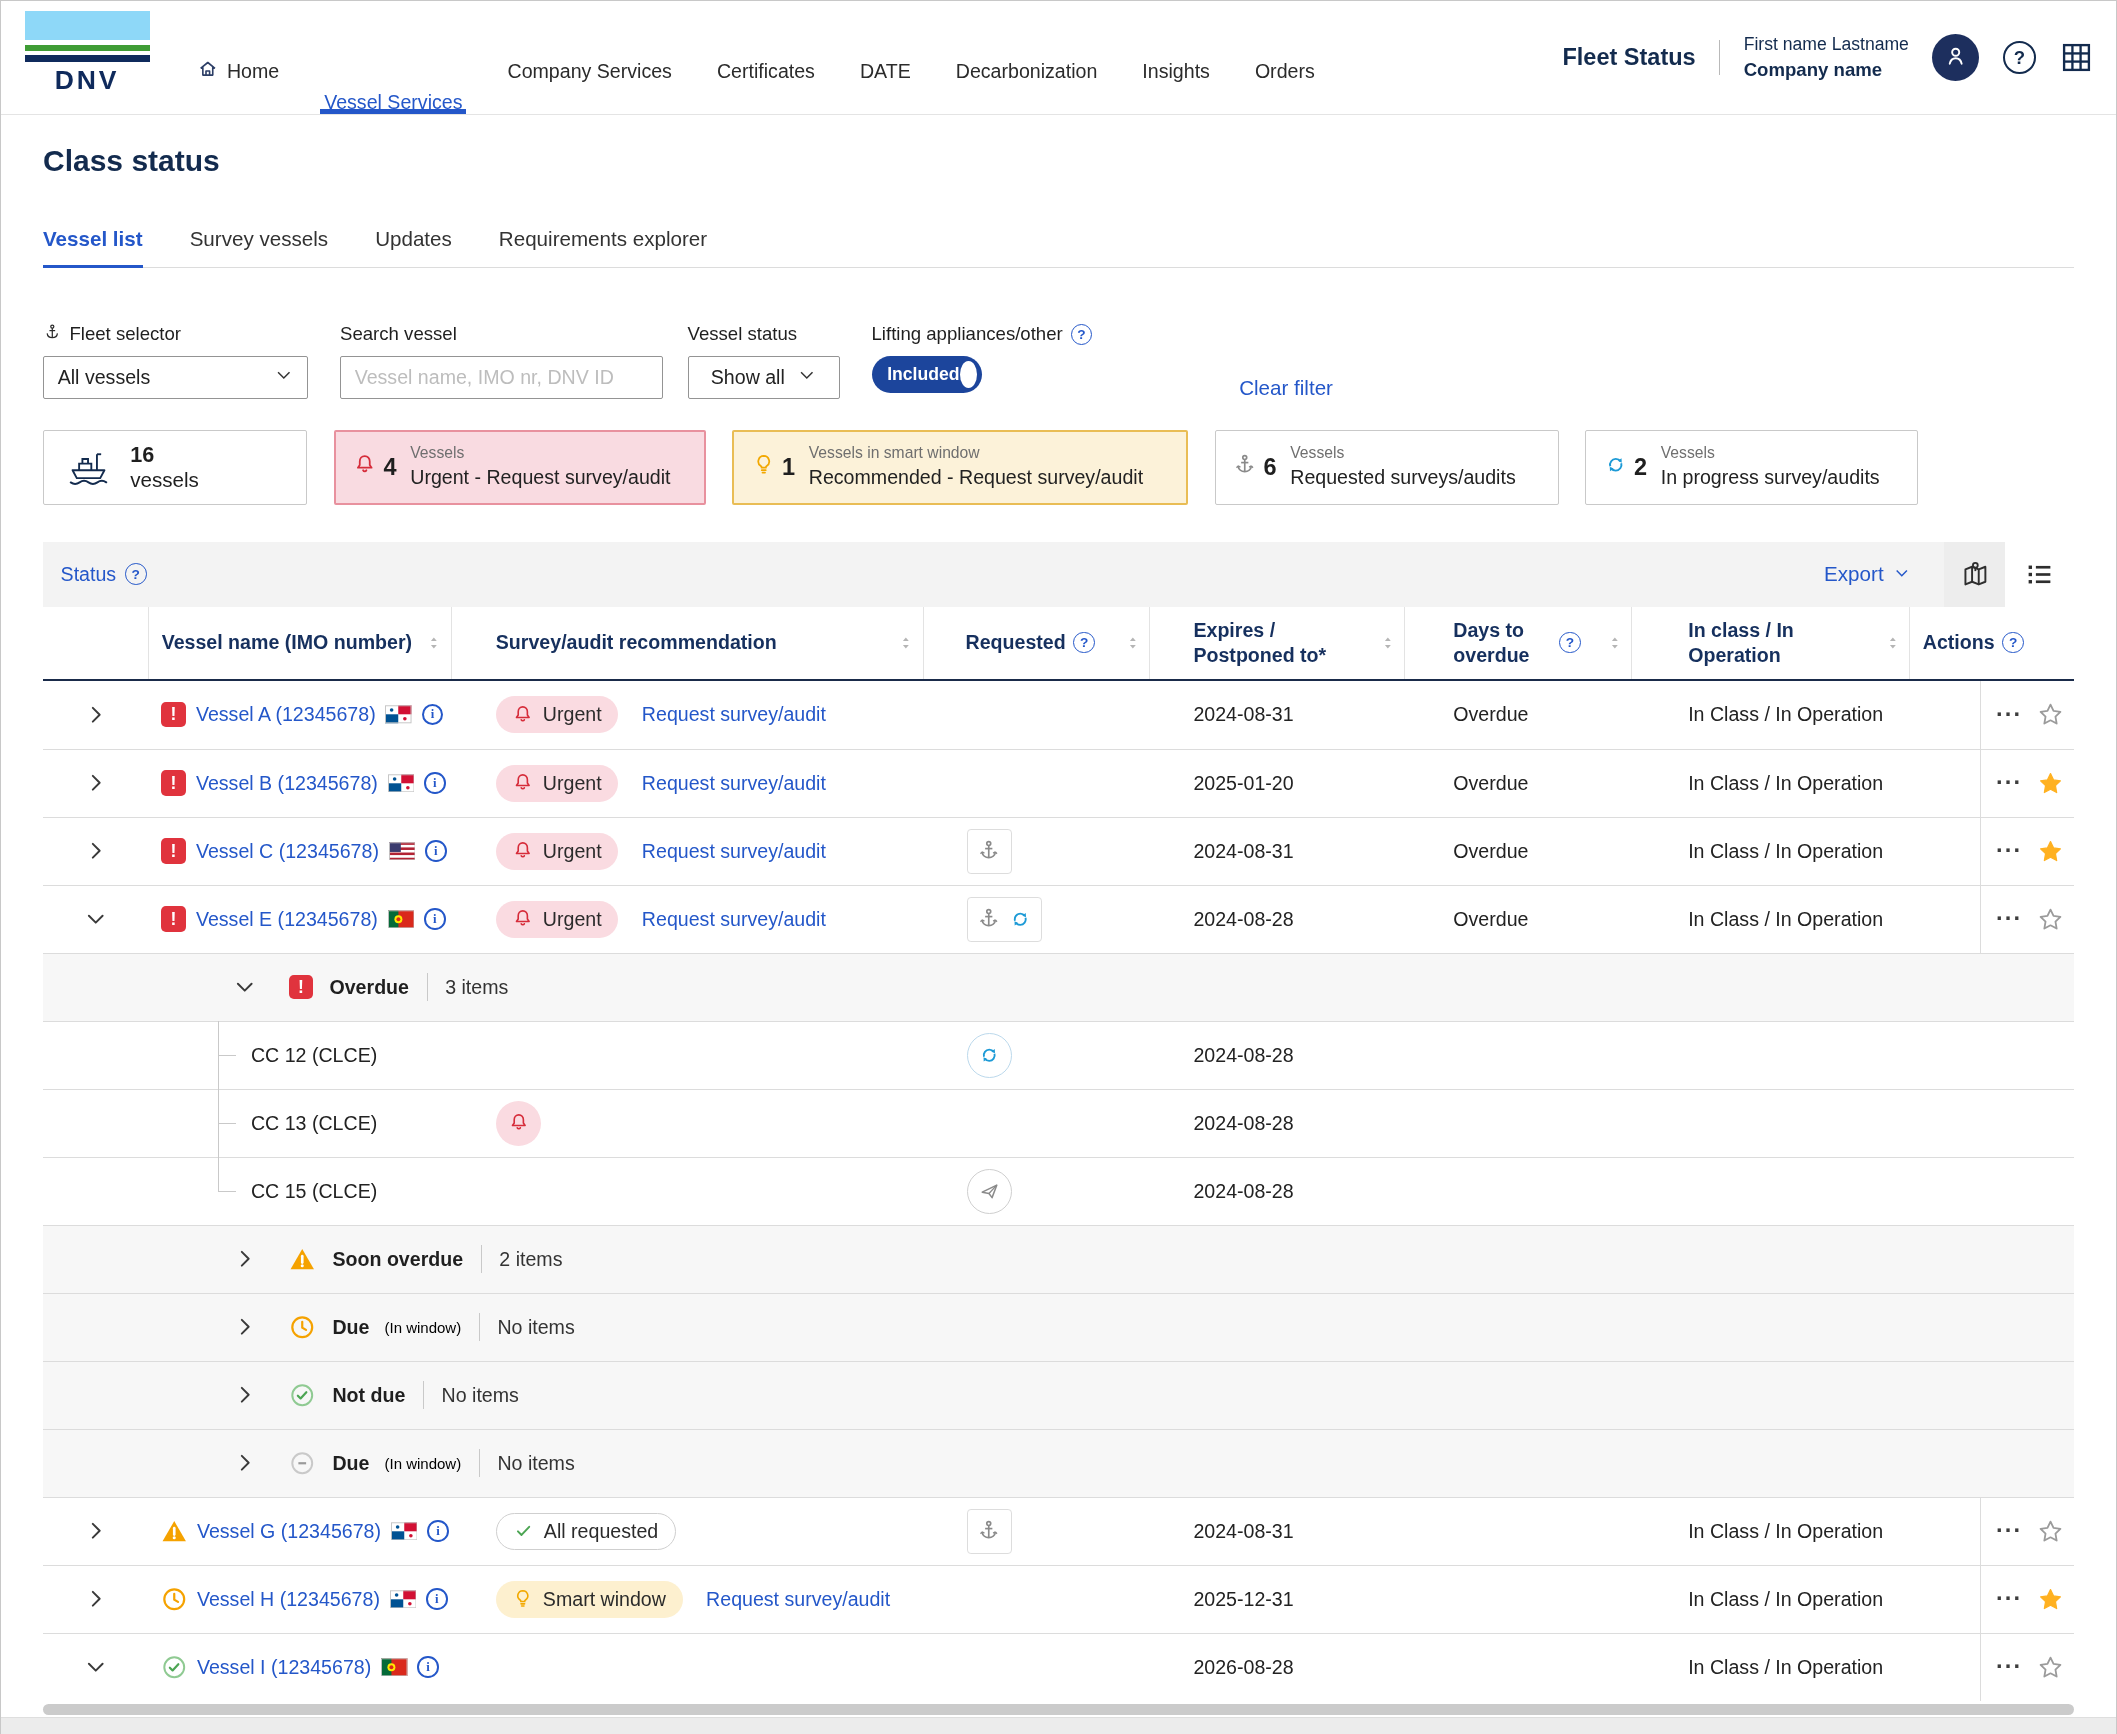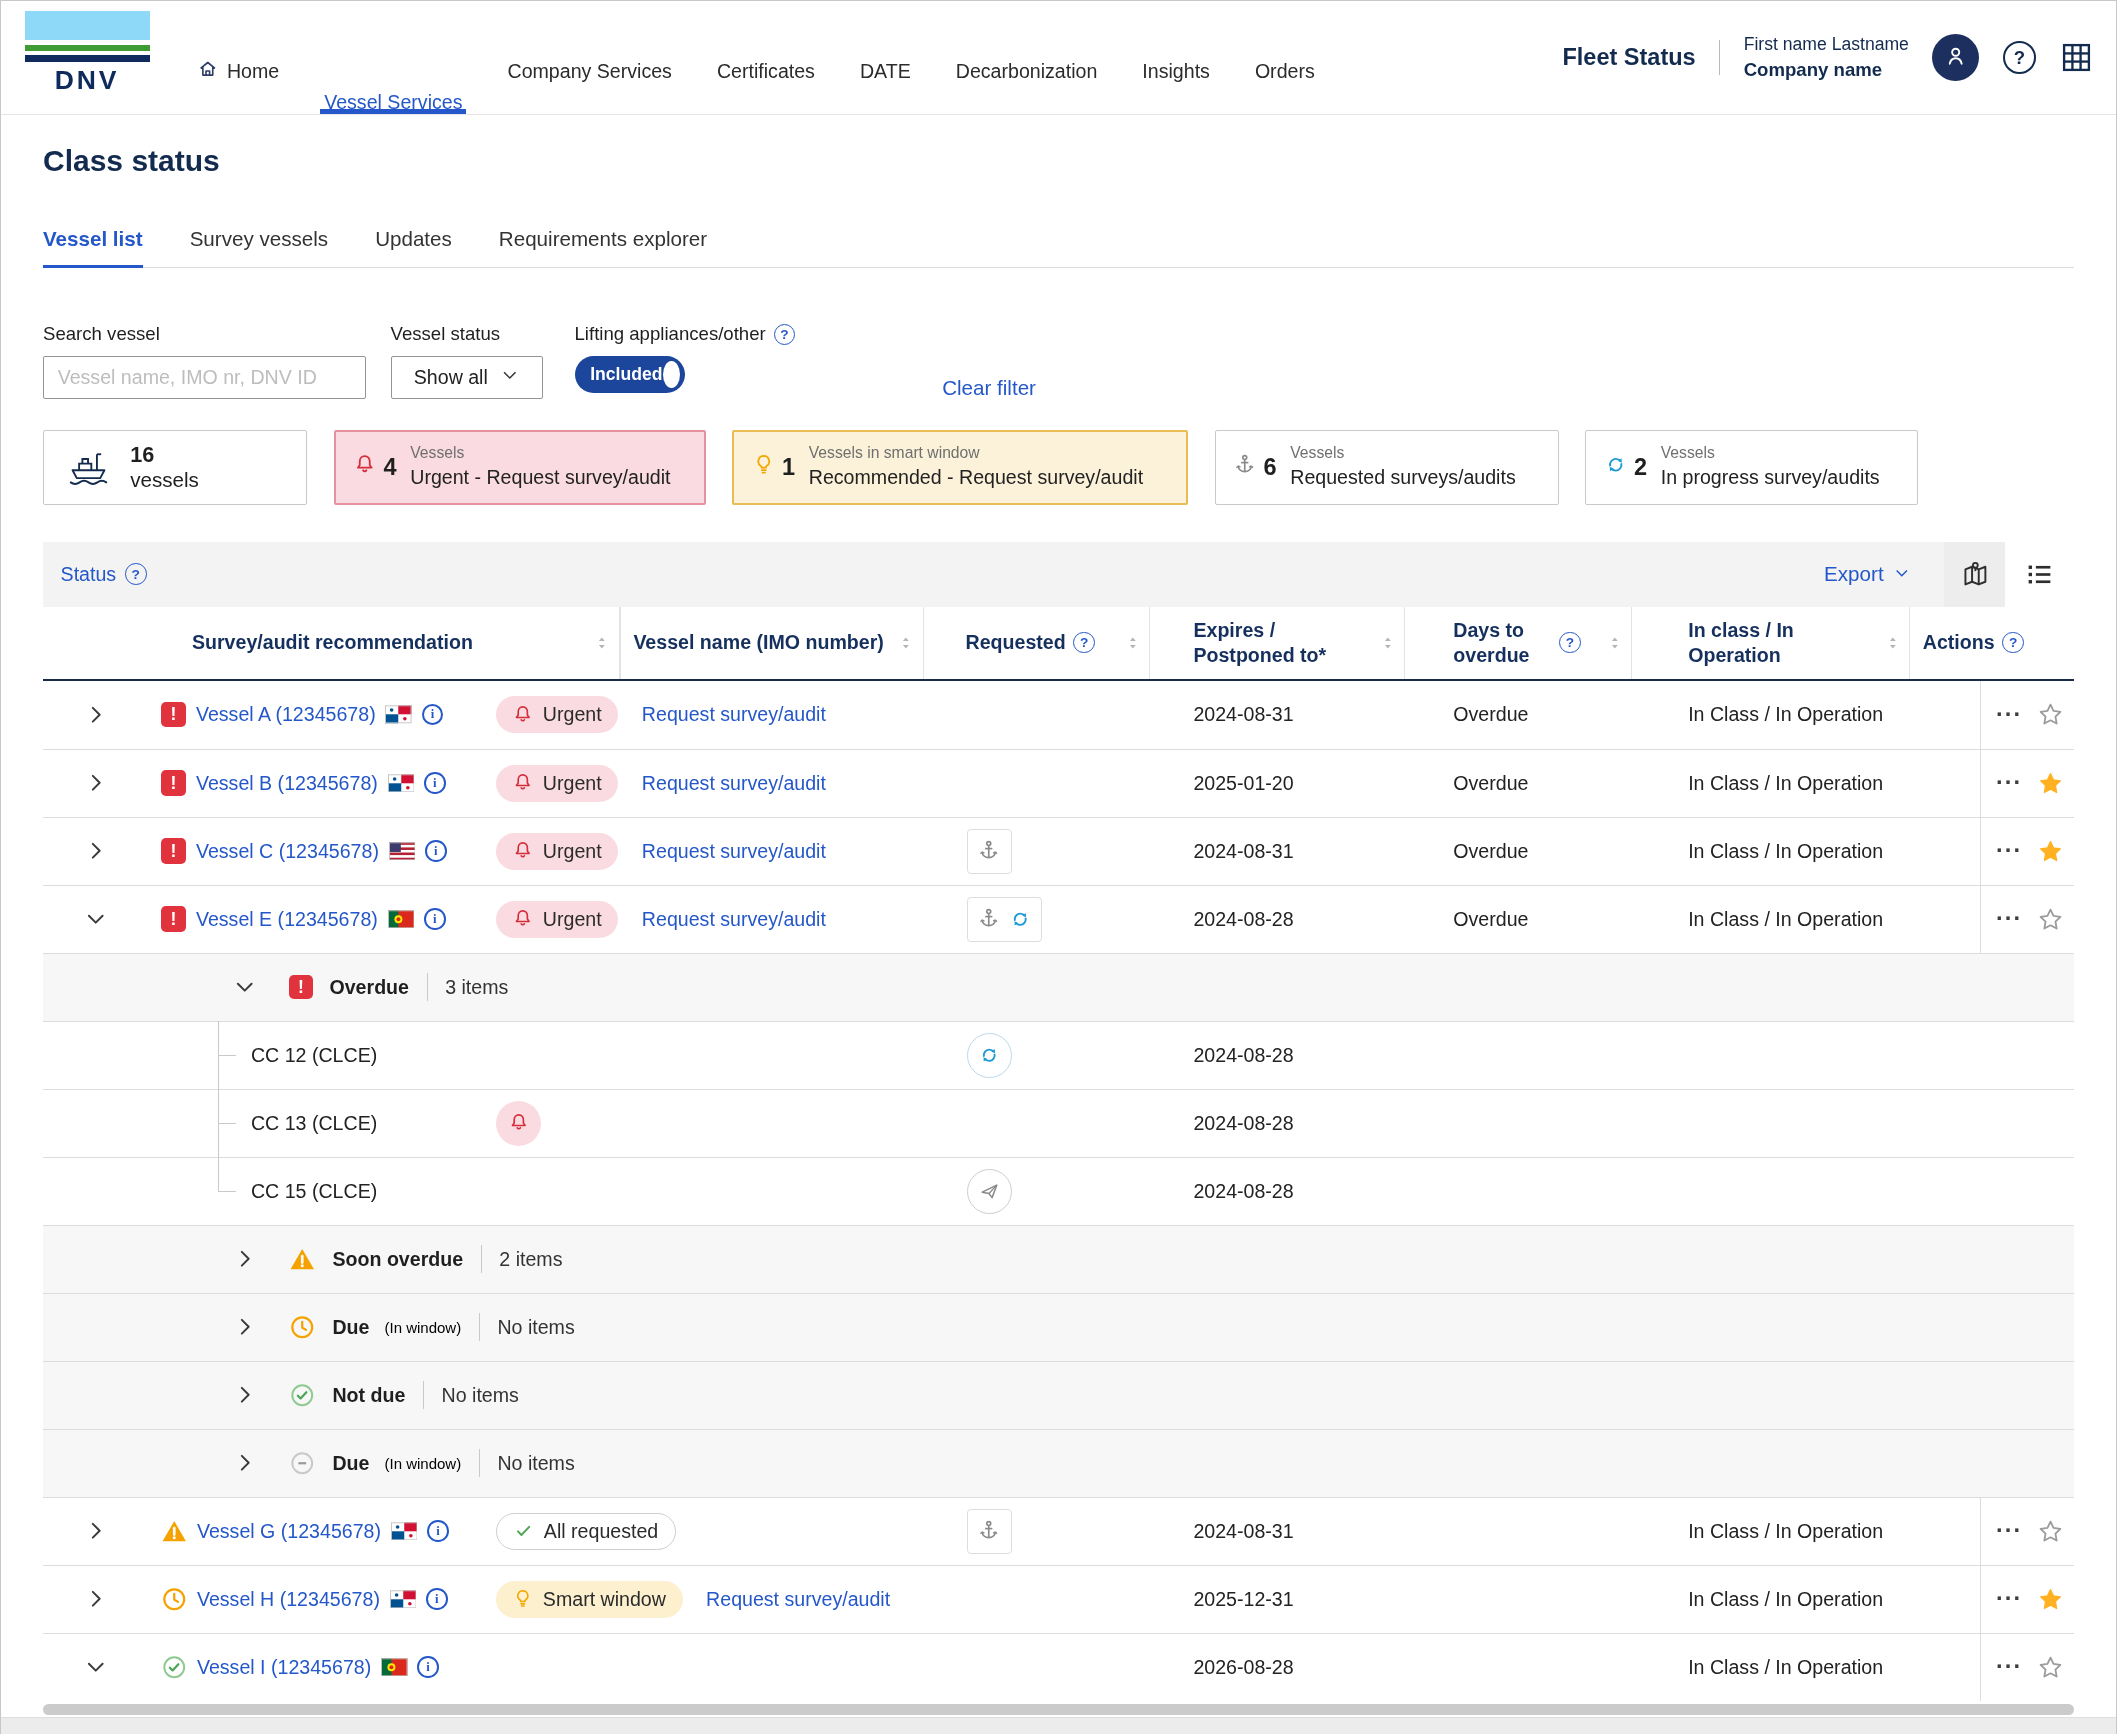--- a/index.html
+++ b/index.html
@@ -223,20 +223,37 @@
   <h1 class="page-title">Class status</h1>
 
   <div class="tabs">
     <div class="tab active">Vessel list</div>
     <div class="tab">Survey vessels</div>
     <div class="tab">Updates</div>
     <div class="tab">Requirements explorer</div>
   </div>
 
   <div class="filters">
+    <div class="fg-fleet">
+      <div class="flabel">
+        <span><svg viewBox="0 0 24 24" width="18.6" height="18.6">
+              <circle cx="12" cy="4.6" r="2" fill="none" stroke="#2b2b2b" stroke-width="1.6"></circle>
+              <line x1="12" y1="6.6" x2="12" y2="18.5" stroke="#2b2b2b" stroke-width="1.6"></line>
+              <line x1="8.3" y1="9.8" x2="15.7" y2="9.8" stroke="#2b2b2b" stroke-width="1.6"></line>
+              <path d="M5.4 13.4c.4 3.6 3.3 5.6 6.6 5.6s6.2-2 6.6-5.6" fill="none" stroke="#2b2b2b" stroke-width="1.6"></path>
+            </svg></span>
+        <span>Fleet selector</span>
+      </div>
+      <div class="select">
+        <span>All vessels</span>
+        <span><svg viewBox="0 0 24 24" width="19.6" height="19.6">
+              <polyline points="5 9 12 16 19 9" fill="none" stroke="#333" stroke-width="1.8"></polyline>
+            </svg></span>
+      </div>
+    </div>
     <div class="fg-search">
       <div class="flabel">
           <span>Search vessel</span>
         </div>
       <input class="search-input" type="text" placeholder="Vessel name, IMO nr, DNV ID" style="">
     </div>
     <div class="fg-status">
       <div class="flabel">
           <span>Vessel status</span>
         </div>
@@ -366,29 +383,29 @@
               <line x1="9" y1="12" x2="21" y2="12" stroke="#2e2e2e" stroke-width="2.2"></line>
               <rect x="3" y="16.6" width="2.8" height="2.8" fill="#2e2e2e"></rect>
               <line x1="9" y1="18" x2="21" y2="18" stroke="#2e2e2e" stroke-width="2.2"></line>
             </svg>
         </button>
       </div>
     </div>
 
     <div class="thead">
       <div class="hcell w-expand"></div>
-      <div class="hcell w-rec hsep">
-        <span class="hlbl">Survey/audit recommendation</span>
+      <div class="hcell w-name hsep hsepl">
+        <span class="hlbl">Vessel name (IMO number)</span>
         <span class="sorticon"><svg viewBox="0 0 16 16" width="15.7" height="15.7">
               <path d="M8 2.5 11 6H5z" fill="#b5b5b5"></path>
               <path d="M8 13.5 5 10h6z" fill="#b5b5b5"></path>
             </svg></span>
       </div>
-      <div class="hcell w-name hsep hsepl">
-        <span class="hlbl">Vessel name (IMO number)</span>
+      <div class="hcell w-rec hsep">
+        <span class="hlbl">Survey/audit recommendation</span>
         <span class="sorticon"><svg viewBox="0 0 16 16" width="15.7" height="15.7">
               <path d="M8 2.5 11 6H5z" fill="#b5b5b5"></path>
               <path d="M8 13.5 5 10h6z" fill="#b5b5b5"></path>
             </svg></span>
       </div>
       <div class="hcell w-req hsep">
         <span class="hrow">
             <span class="hlbl">Requested</span>
             <span class="qicon q22">?</span>
           </span>

